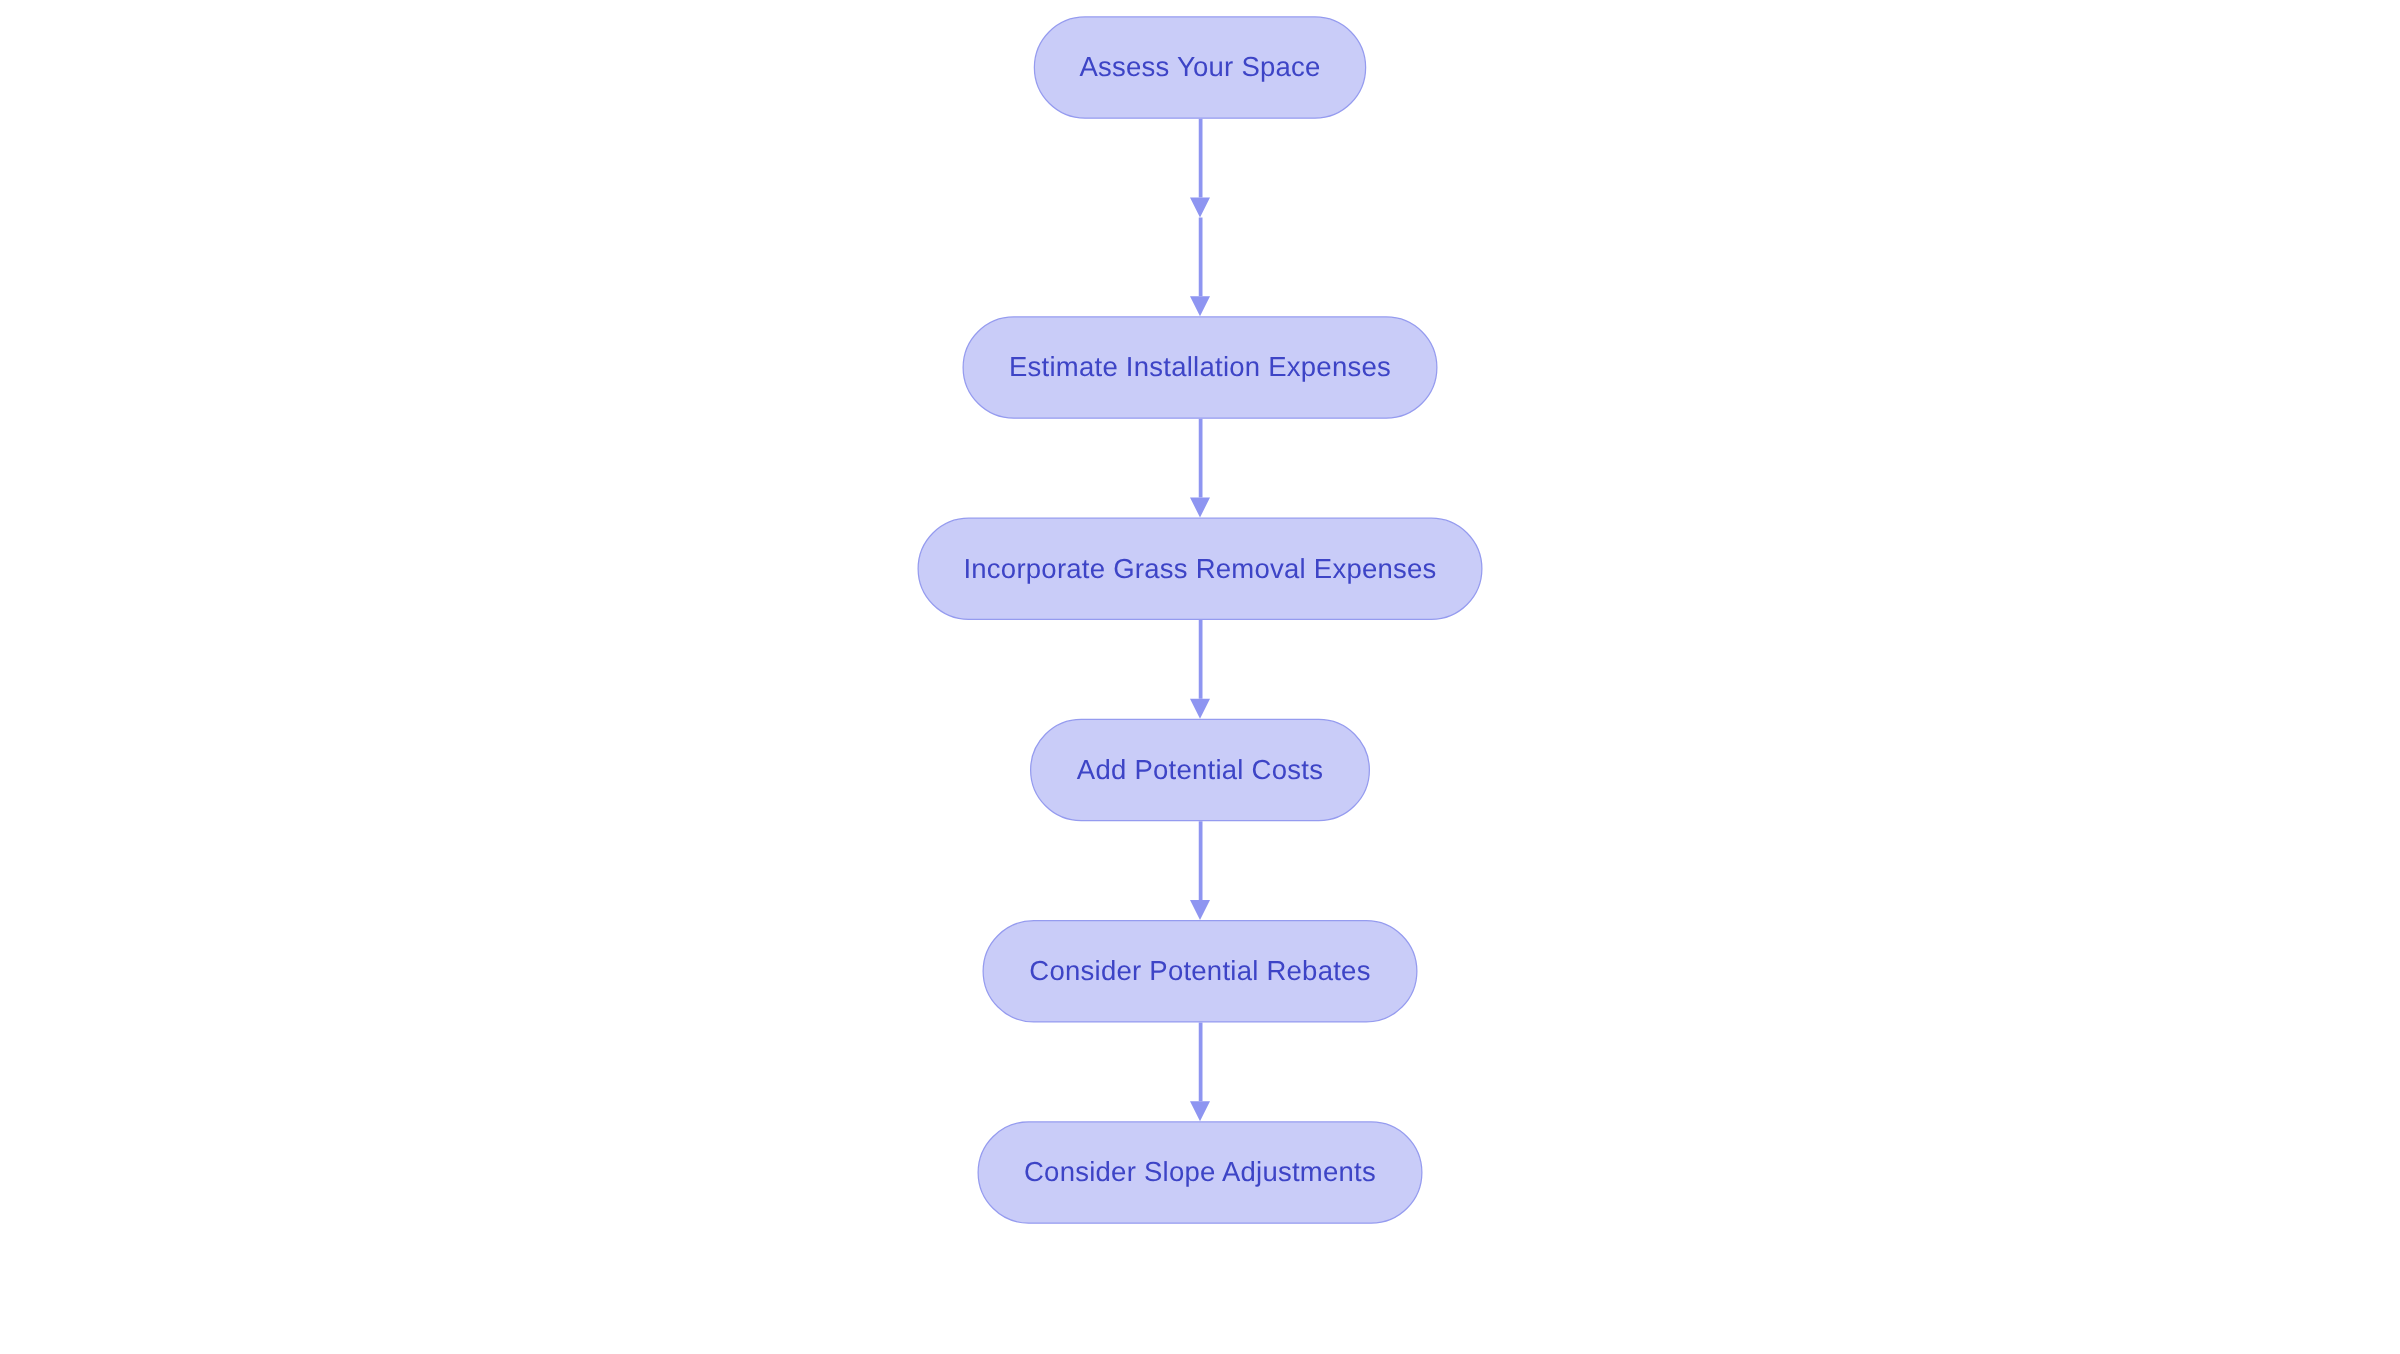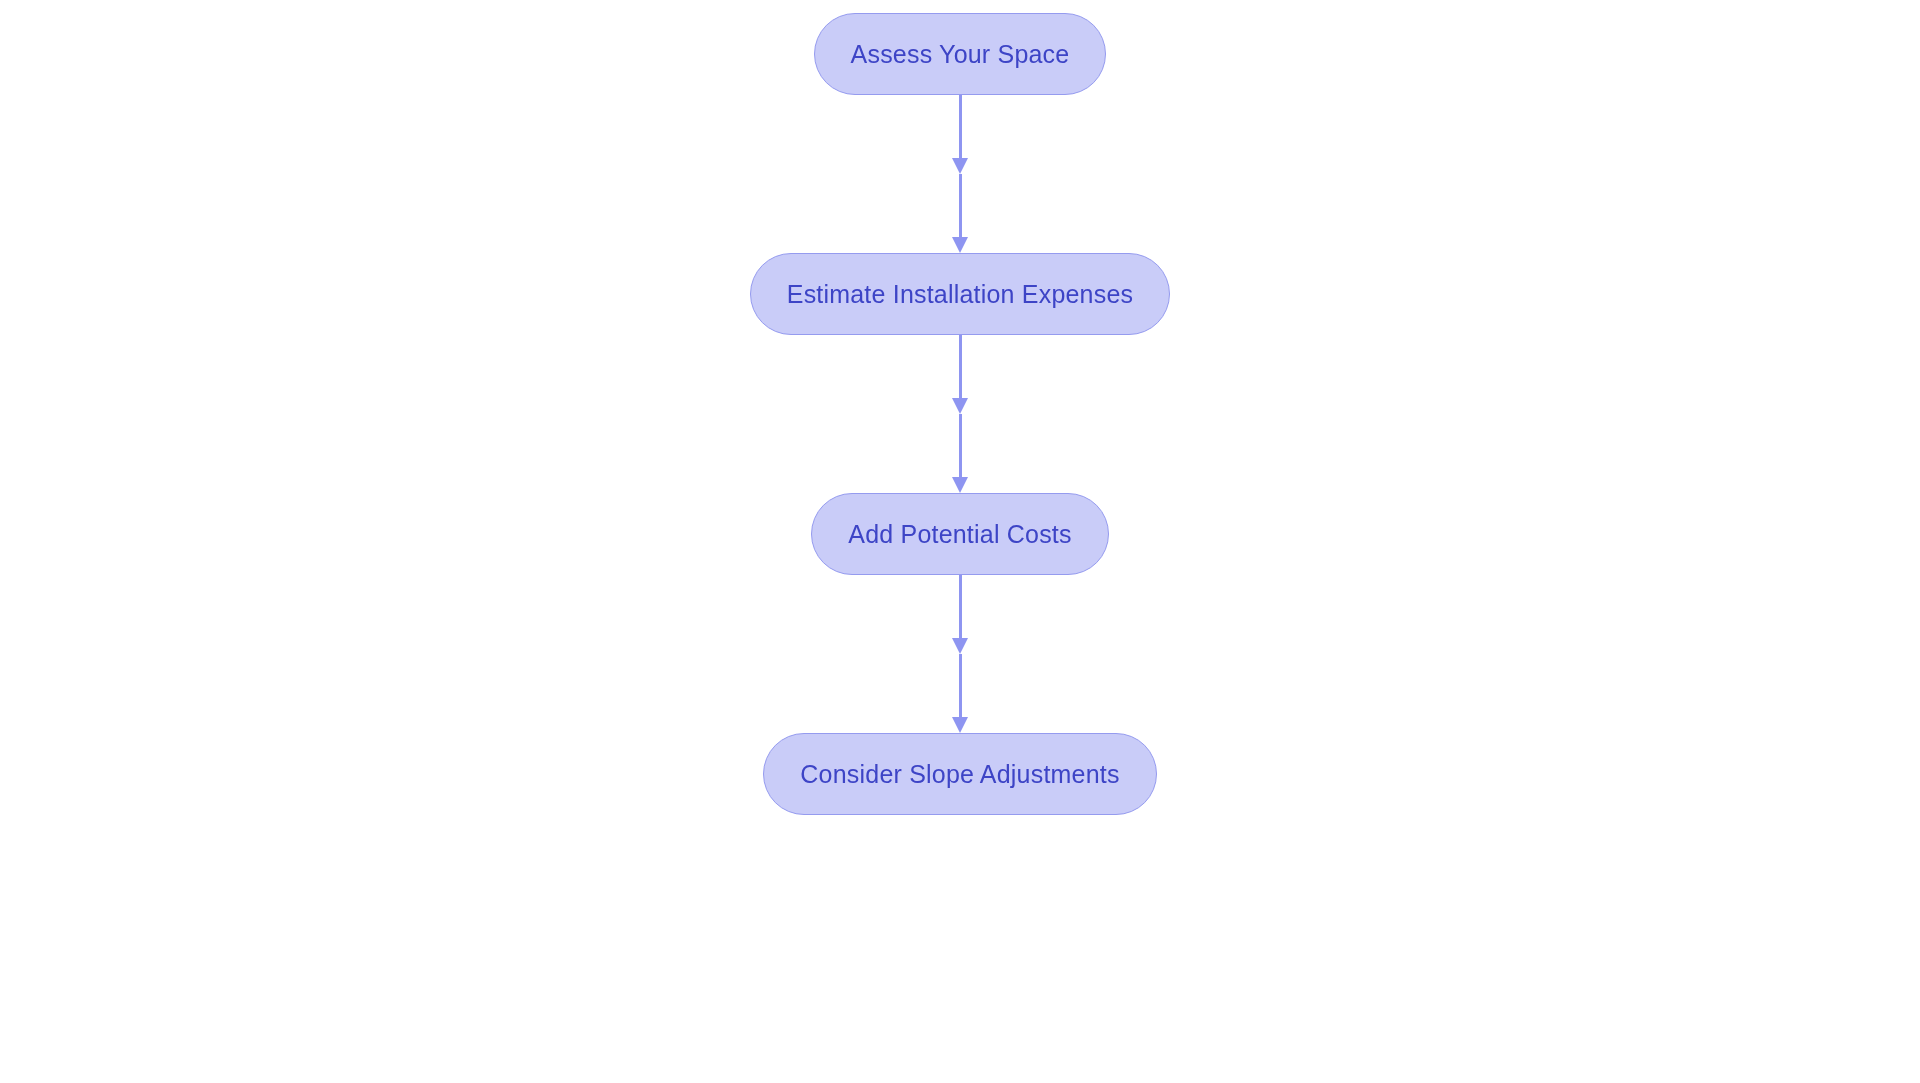--- a/index.html
+++ b/index.html
@@ -29,21 +29,21 @@
     border: 1.6px solid var(--node-border, #959bef);
     border-radius: 41px;
     display: flex;
     align-items: center;
     justify-content: center;
     flex: 0 0 auto;
   }
 
   .node-label {
     color: var(--node-text, #3d44c6);
-    font-size: 25px;
+    font-size: 22px;
     font-weight: 400;
     letter-spacing: 0.2px;
     white-space: nowrap;
   }
 
   .connector {
     height: 79px;
     width: 16px;
     position: relative;
     display: flex;
@@ -88,35 +88,41 @@
 
   <div class="node">
     <span class="node-label">Estimate Installation Expenses</span>
   </div>
 
   <div class="connector">
     <div class="line"></div>
     <div class="head"></div>
   </div>
 
+  <div class="node">
+    <span class="node-label">Incorporate Grass Removal Expenses</span>
+  </div>
 
   <div class="connector">
     <div class="line"></div>
     <div class="head"></div>
   </div>
 
   <div class="node">
     <span class="node-label">Add Potential Costs</span>
   </div>
 
   <div class="connector">
     <div class="line"></div>
     <div class="head"></div>
   </div>
 
+  <div class="node">
+    <span class="node-label">Consider Potential Rebates</span>
+  </div>
 
   <div class="connector">
     <div class="line"></div>
     <div class="head"></div>
   </div>
 
   <div class="node">
     <span class="node-label">Consider Slope Adjustments</span>
   </div>
 

